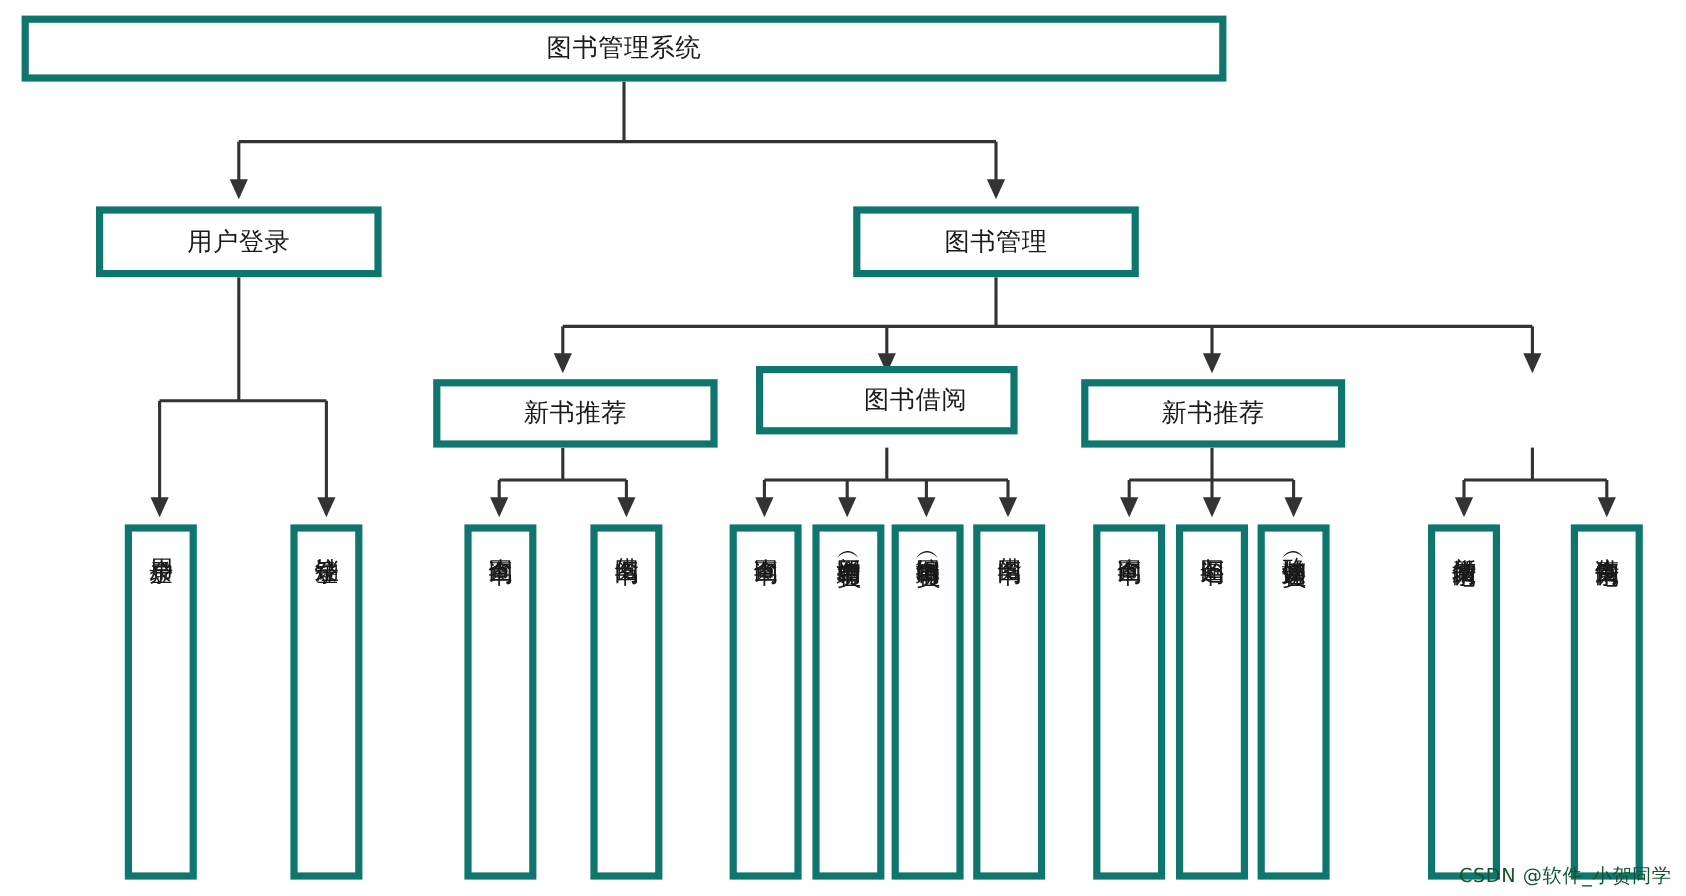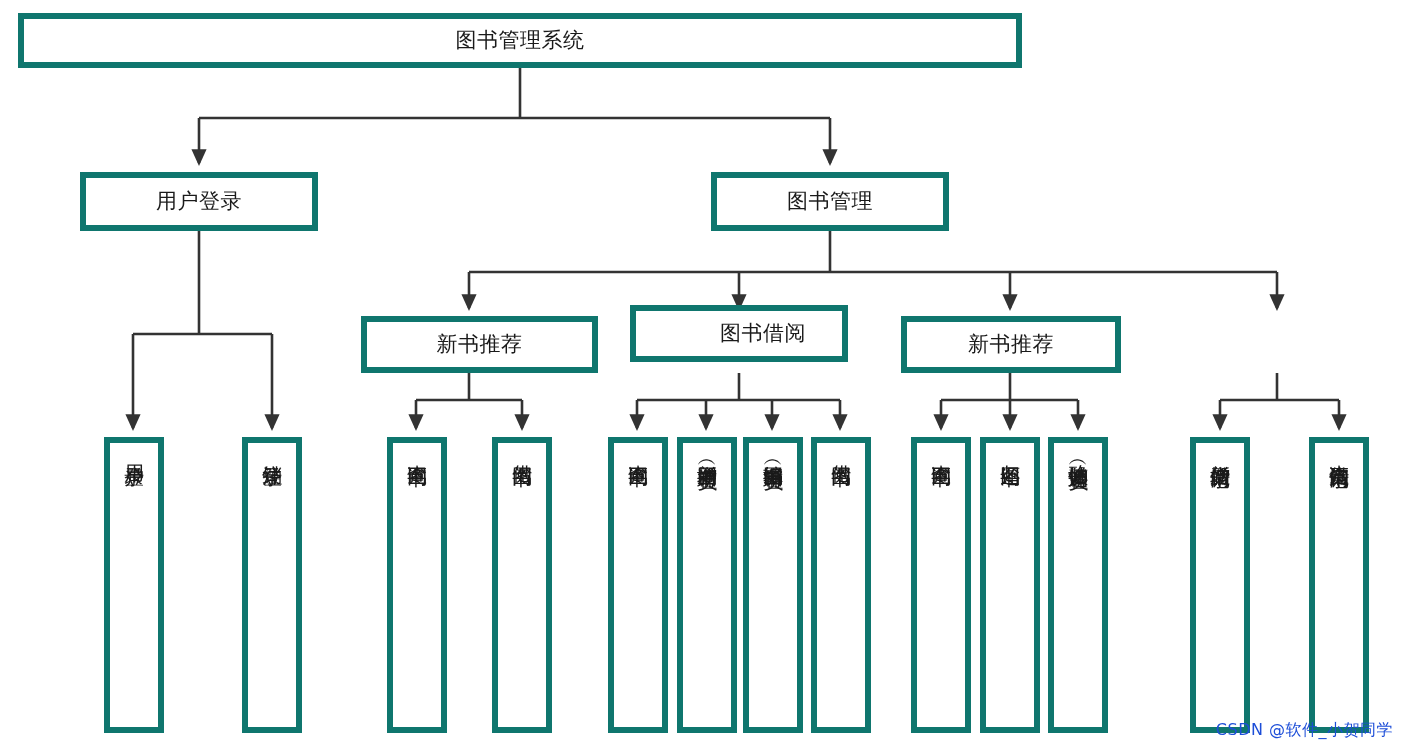--- a/index.html
+++ b/index.html
@@ -52,21 +52,21 @@
     line-height: 1.28;
     letter-spacing: 1px;
     white-space: nowrap;
     color: #1a1a1a;
   }
   #watermark {
     position: absolute;
     right: 12px;
     bottom: 6px;
     font-size: 16px;
-    color: #1d4ed8;
+    color: #14532d;
     letter-spacing: 0.5px;
     white-space: nowrap;
     user-select: none;
   }
 </style>
 </head>
 <body>
 
 <div id="diagram-canvas">
 

